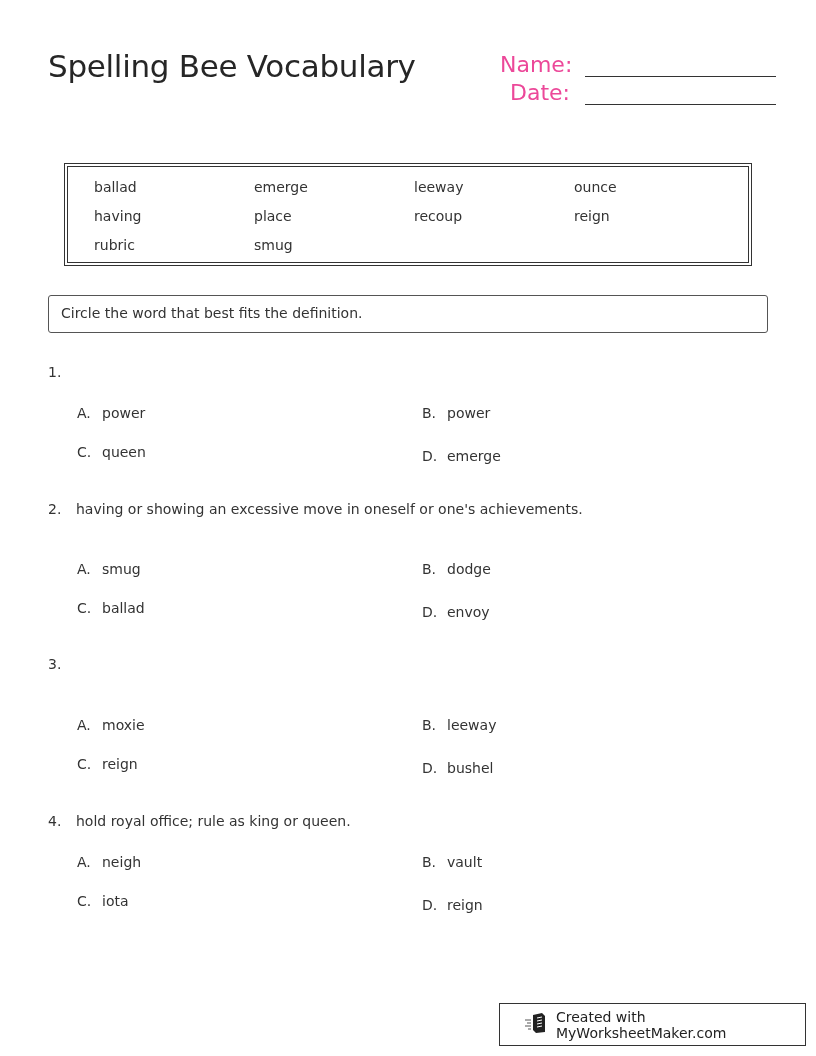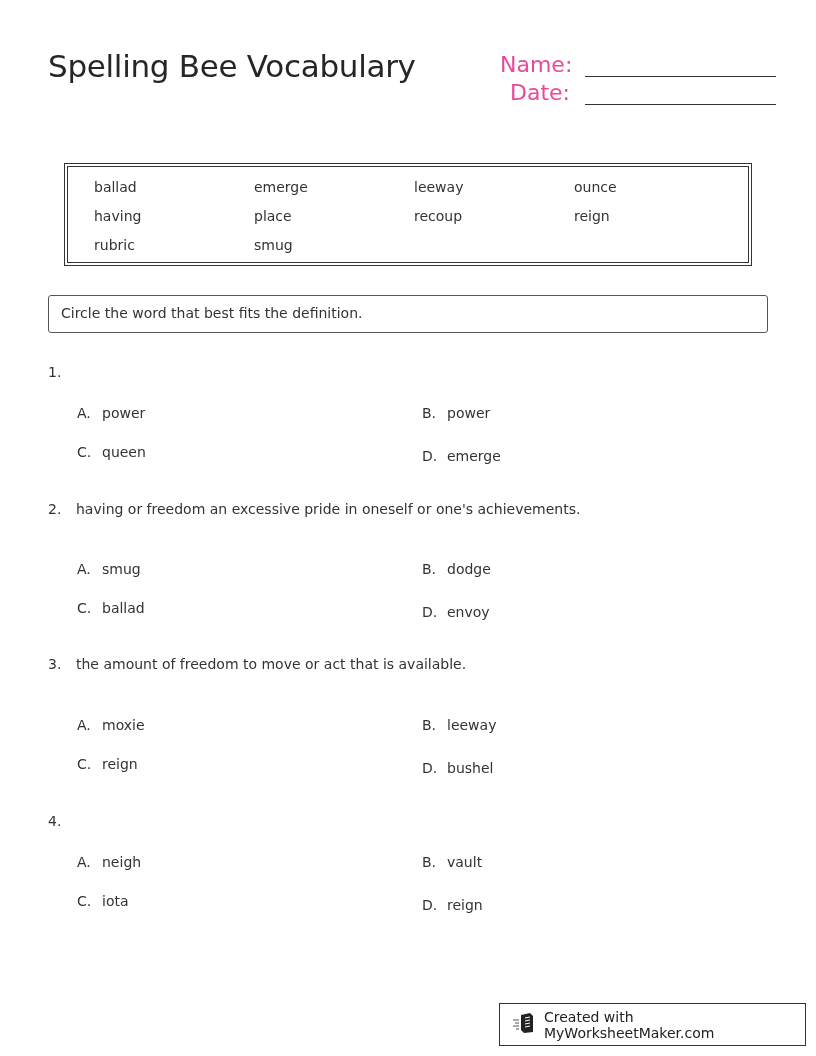--- a/index.html
+++ b/index.html
@@ -40,21 +40,21 @@
   }
 
   .question { position: absolute; left: 48px; width: 720px; }
   .q-text { font-size: 14px; color: #333; display: flex; }
   .q-num { width: 28px; }
   .choice { position: absolute; font-size: 14px; color: #333; display: flex; }
   .choice .letter { width: 25px; }
 
   .footer {
     position: absolute; left: 499px; top: 1003px; width: 307px; height: 43px;
-    border: 1px solid #333; display: flex; align-items: center; padding-left: 12px;
+    border: 1px solid #333; display: flex; align-items: center; padding-left: 24px;
   }
   .footer-text { font-size: 14px; color: #222; margin-left: 8px; }
 </style>
 </head>
 <body>
 
 <div>
 
   <h1 class="title">Spelling Bee Vocabulary</h1>
 
@@ -102,21 +102,21 @@
     </div>
     <div class="choice" style="left:374px; top:84px;">
       <span class="letter">D.</span>
       <span>emerge</span>
     </div>
   </div>
 
   <div class="question" style="top:501px;">
     <div class="q-text">
       <span class="q-num">2.</span>
-      <span>having or freedom an excessive pride in oneself or one's achievements.</span>
+      <span>having or showing an excessive move in oneself or one's achievements.</span>
     </div>
     <div class="choice" style="left:29px; top:60px;">
       <span class="letter">A.</span>
       <span>smug</span>
     </div>
     <div class="choice" style="left:374px; top:60px;">
       <span class="letter">B.</span>
       <span>dodge</span>
     </div>
     <div class="choice" style="left:29px; top:99px;">
@@ -125,21 +125,20 @@
     </div>
     <div class="choice" style="left:374px; top:103px;">
       <span class="letter">D.</span>
       <span>envoy</span>
     </div>
   </div>
 
   <div class="question" style="top:656px;">
     <div class="q-text">
       <span class="q-num">3.</span>
-      <span>the amount of freedom to move or act that is available.</span>
     </div>
     <div class="choice" style="left:29px; top:61px;">
       <span class="letter">A.</span>
       <span>moxie</span>
     </div>
     <div class="choice" style="left:374px; top:61px;">
       <span class="letter">B.</span>
       <span>leeway</span>
     </div>
     <div class="choice" style="left:29px; top:100px;">
@@ -148,20 +147,21 @@
     </div>
     <div class="choice" style="left:374px; top:104px;">
       <span class="letter">D.</span>
       <span>bushel</span>
     </div>
   </div>
 
   <div class="question" style="top:813px;">
     <div class="q-text">
       <span class="q-num">4.</span>
+      <span>hold royal office; rule as king or queen.</span>
     </div>
     <div class="choice" style="left:29px; top:41px;">
       <span class="letter">A.</span>
       <span>neigh</span>
     </div>
     <div class="choice" style="left:374px; top:41px;">
       <span class="letter">B.</span>
       <span>vault</span>
     </div>
     <div class="choice" style="left:29px; top:80px;">

